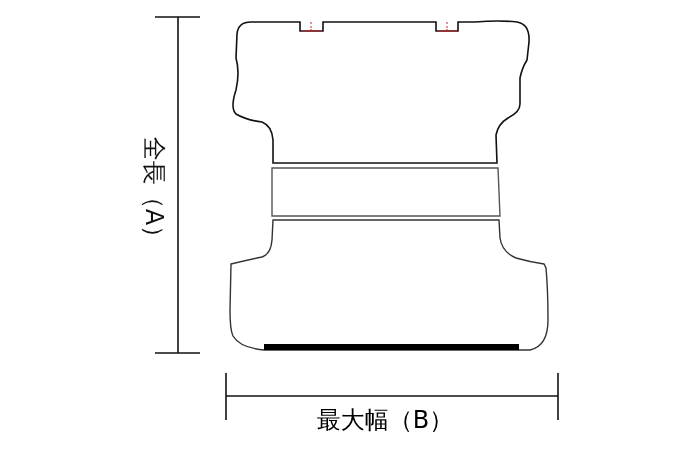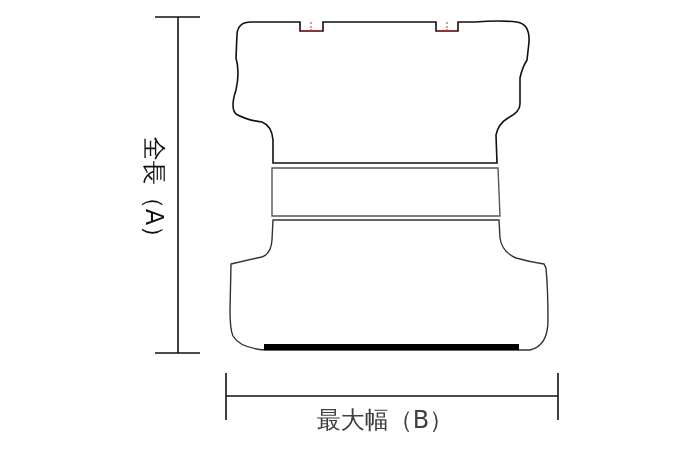--- a/index.html
+++ b/index.html
@@ -9,21 +9,21 @@
       position: absolute; left: 134px; top: 118px; width: 40px; height: 150px;
       display: flex; align-items: center; justify-content: center;
     }
     .label-vertical span {
       display: inline-block; transform: rotate(90deg); white-space: nowrap;
       font-family: "DejaVu Sans", sans-serif; font-size: 24px; color: #111111;
     }
     .label-horizontal {
       position: absolute; left: 290px; top: 402px; width: 190px; height: 36px;
       display: flex; align-items: center; justify-content: center;
-      font-family: "DejaVu Sans", sans-serif; font-size: 24px; color: #404040; white-space: nowrap;
+      font-family: "DejaVu Sans", sans-serif; font-size: 24px; color: #000000; white-space: nowrap;
     }
   </style>
 </head>
 <body>
 
 <div class="canvas">
   <svg width="680" height="474" viewBox="0 0 680 474">
 
     <g stroke="#111" stroke-width="1.6" fill="none">
       <line x1="155" y1="17" x2="200" y2="17"></line>

